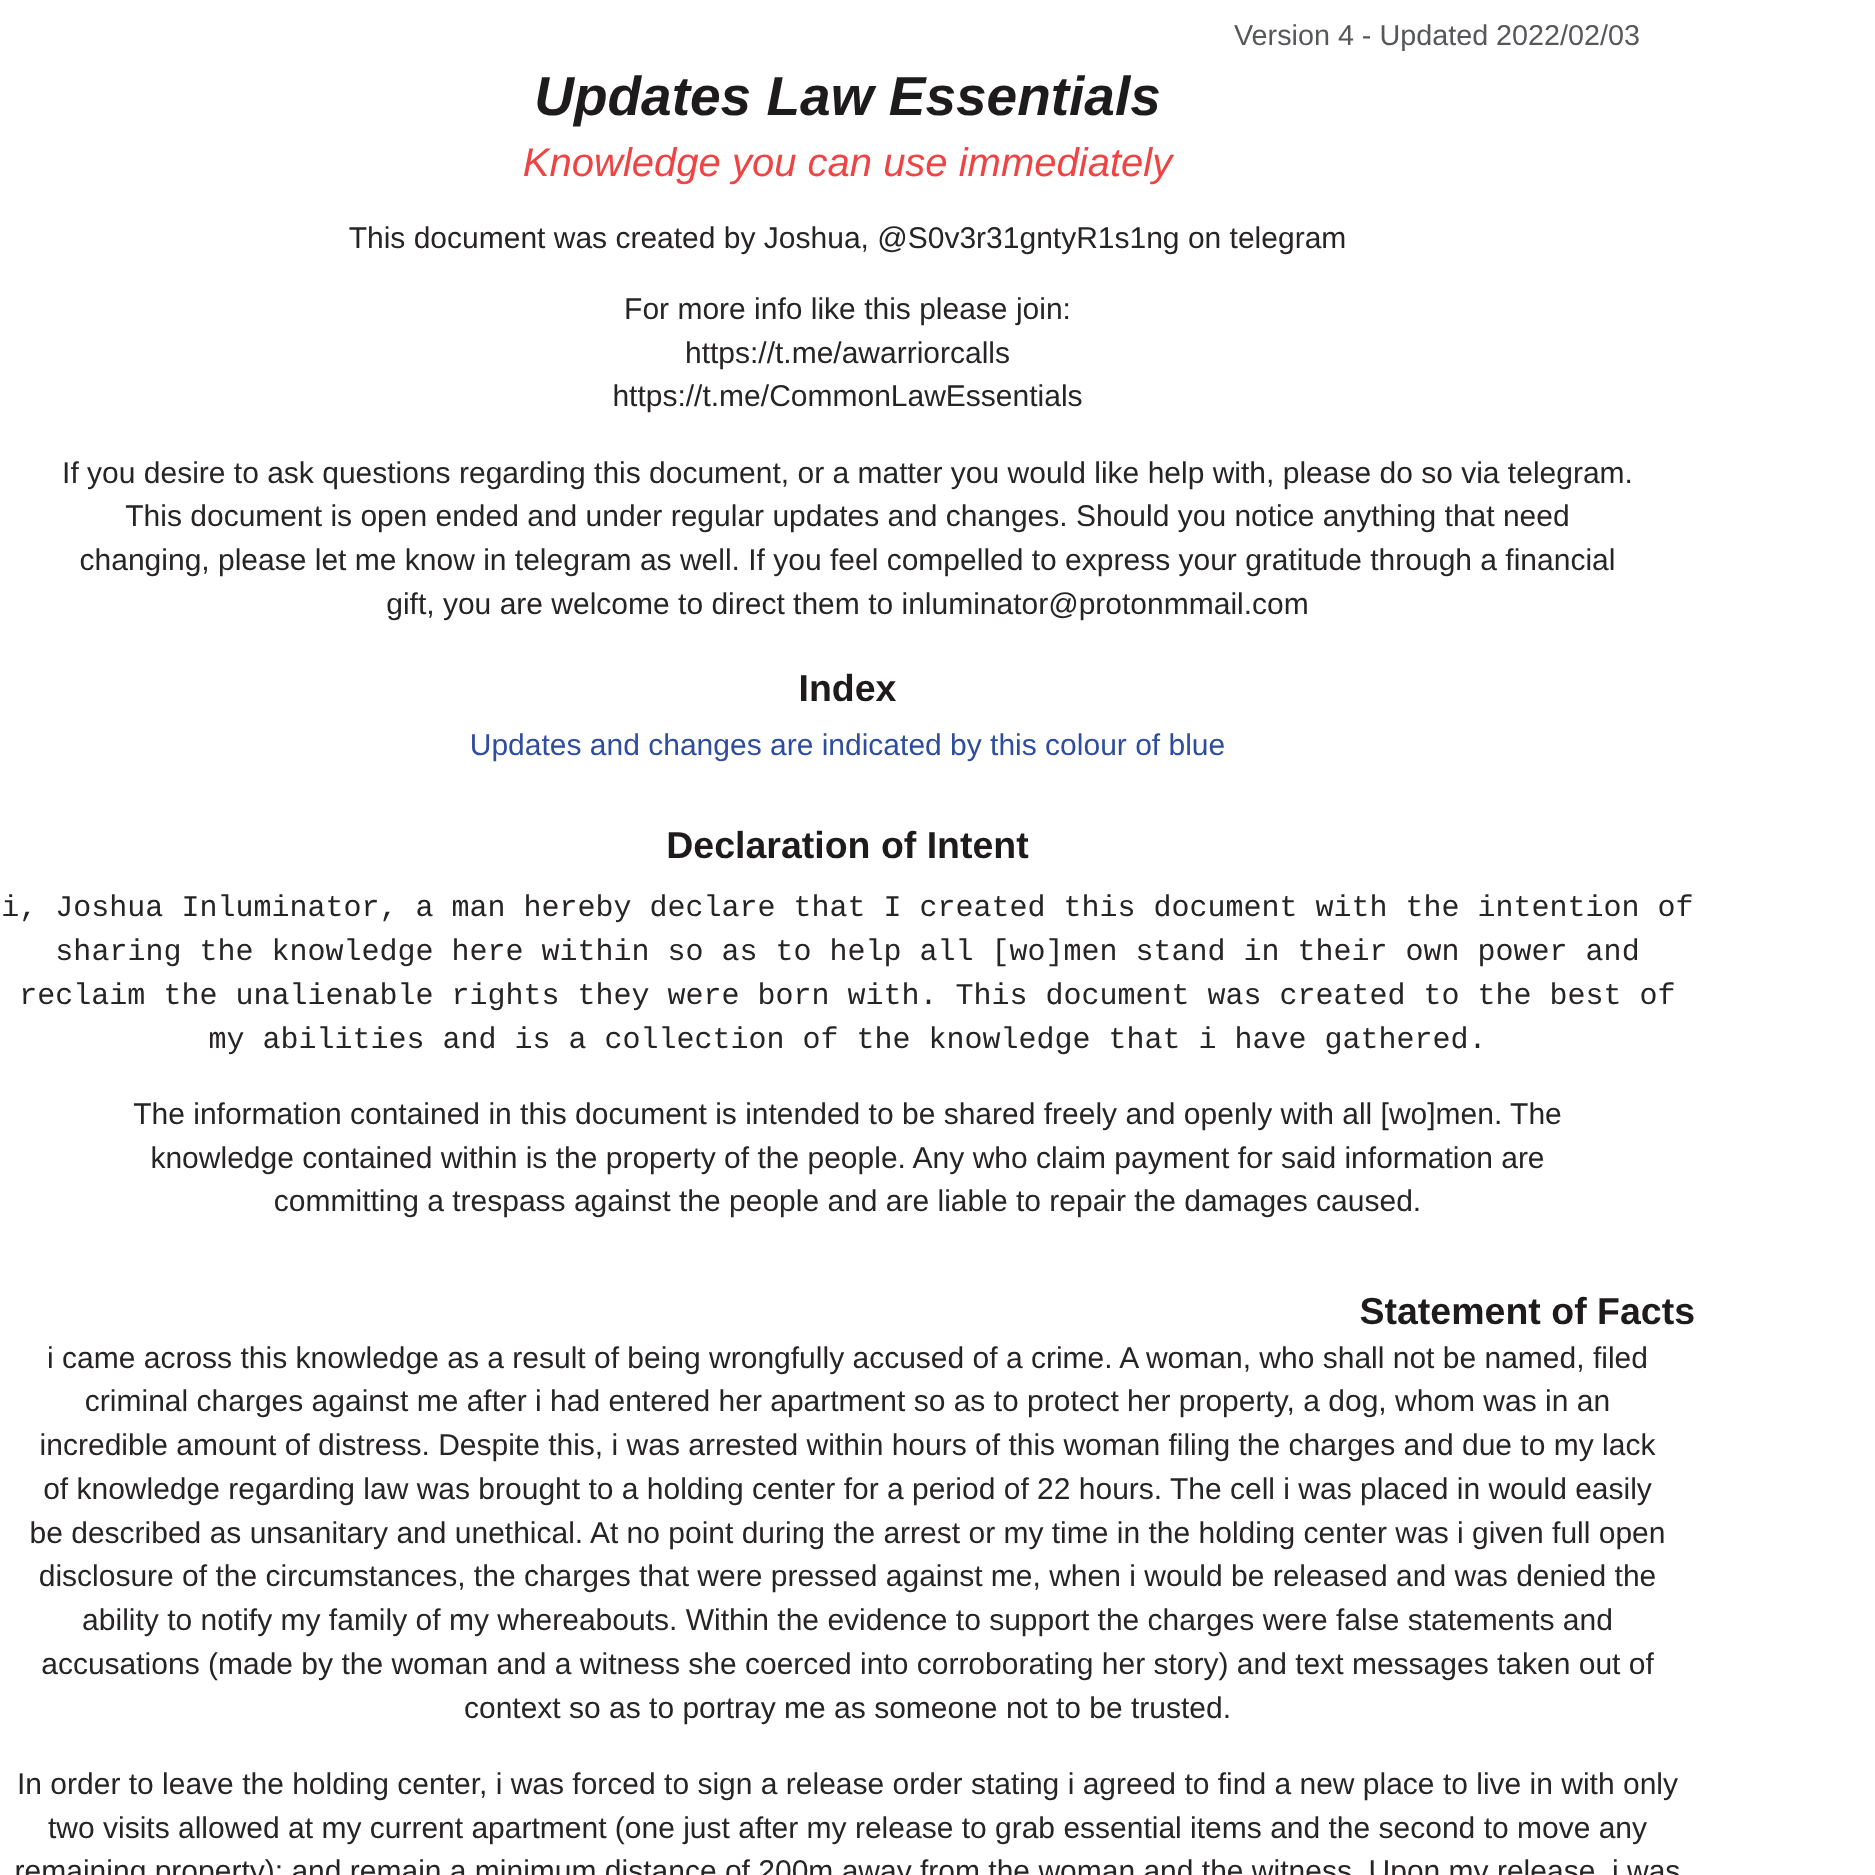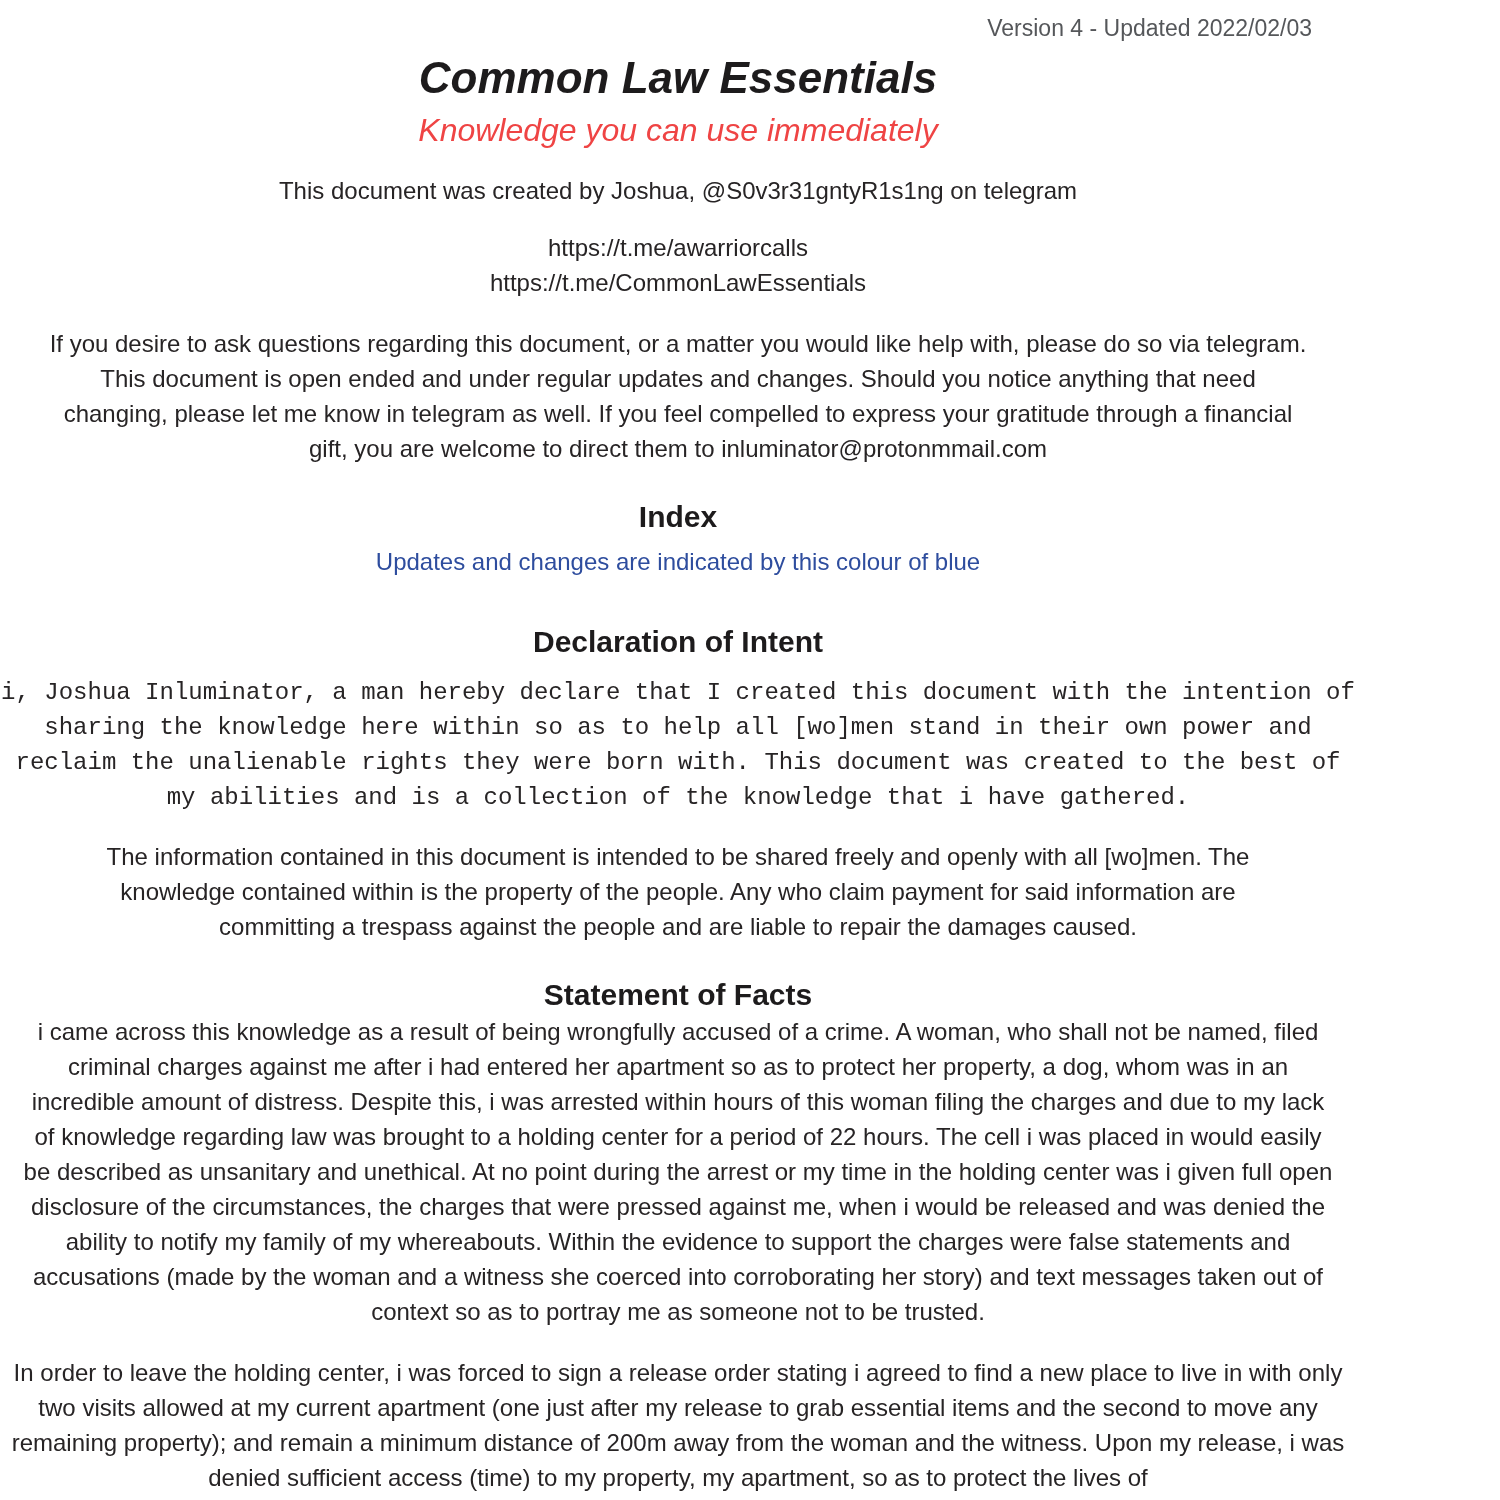--- a/index.html
+++ b/index.html
@@ -83,43 +83,44 @@
   .decl-heading    { margin-top: 44px; }
   .decl-para-1 {
     margin-top: 14px;
     max-width: 1365px;
     font-family: Liberation Mono, monospace;
   }
   .decl-para-2 {
     margin-top: 24px;
     max-width: 1215px;
   }
-  .stmt-heading    { margin-top: 32px; }
+  .stmt-heading    { margin-top: 52px; text-align: right; }
   .stmt-para-1 {
     max-width: 1310px;
   }
   .stmt-para-2 {
     margin-top: 26px;
     max-width: 1345px;
   }
 </style>
 </head>
 <body>
 
 <div class="page">
 
   <div class="version-line">Version 4 - Updated 2022/02/03</div>
 
-  <div class="doc-title">Common Law Essentials</div>
+  <div class="doc-title">Updates Law Essentials</div>
 
   <div class="doc-subtitle">Knowledge you can use immediately</div>
 
   <div class="byline">This document was created by Joshua, @S0v3r31gntyR1s1ng on telegram</div>
 
   <div class="join-block">
+    <div>For more info like this please join:</div>
     <div class="link">https://t.me/awarriorcalls</div>
     <div class="link">https://t.me/CommonLawEssentials</div>
   </div>
 
   <div class="para intro-para">If you desire to ask questions regarding this document, or a matter you would like help with, please do so via telegram. This document is open ended and under regular updates and changes. Should you notice anything that need changing, please let me know in telegram as well. If you feel compelled to express your gratitude through a financial gift, you are welcome to direct them to inluminator@protonmmail.com</div>
 
   <div class="section-heading index-heading">Index</div>
 
   <div class="index-note">Updates and changes are indicated by this colour of blue</div>
 

